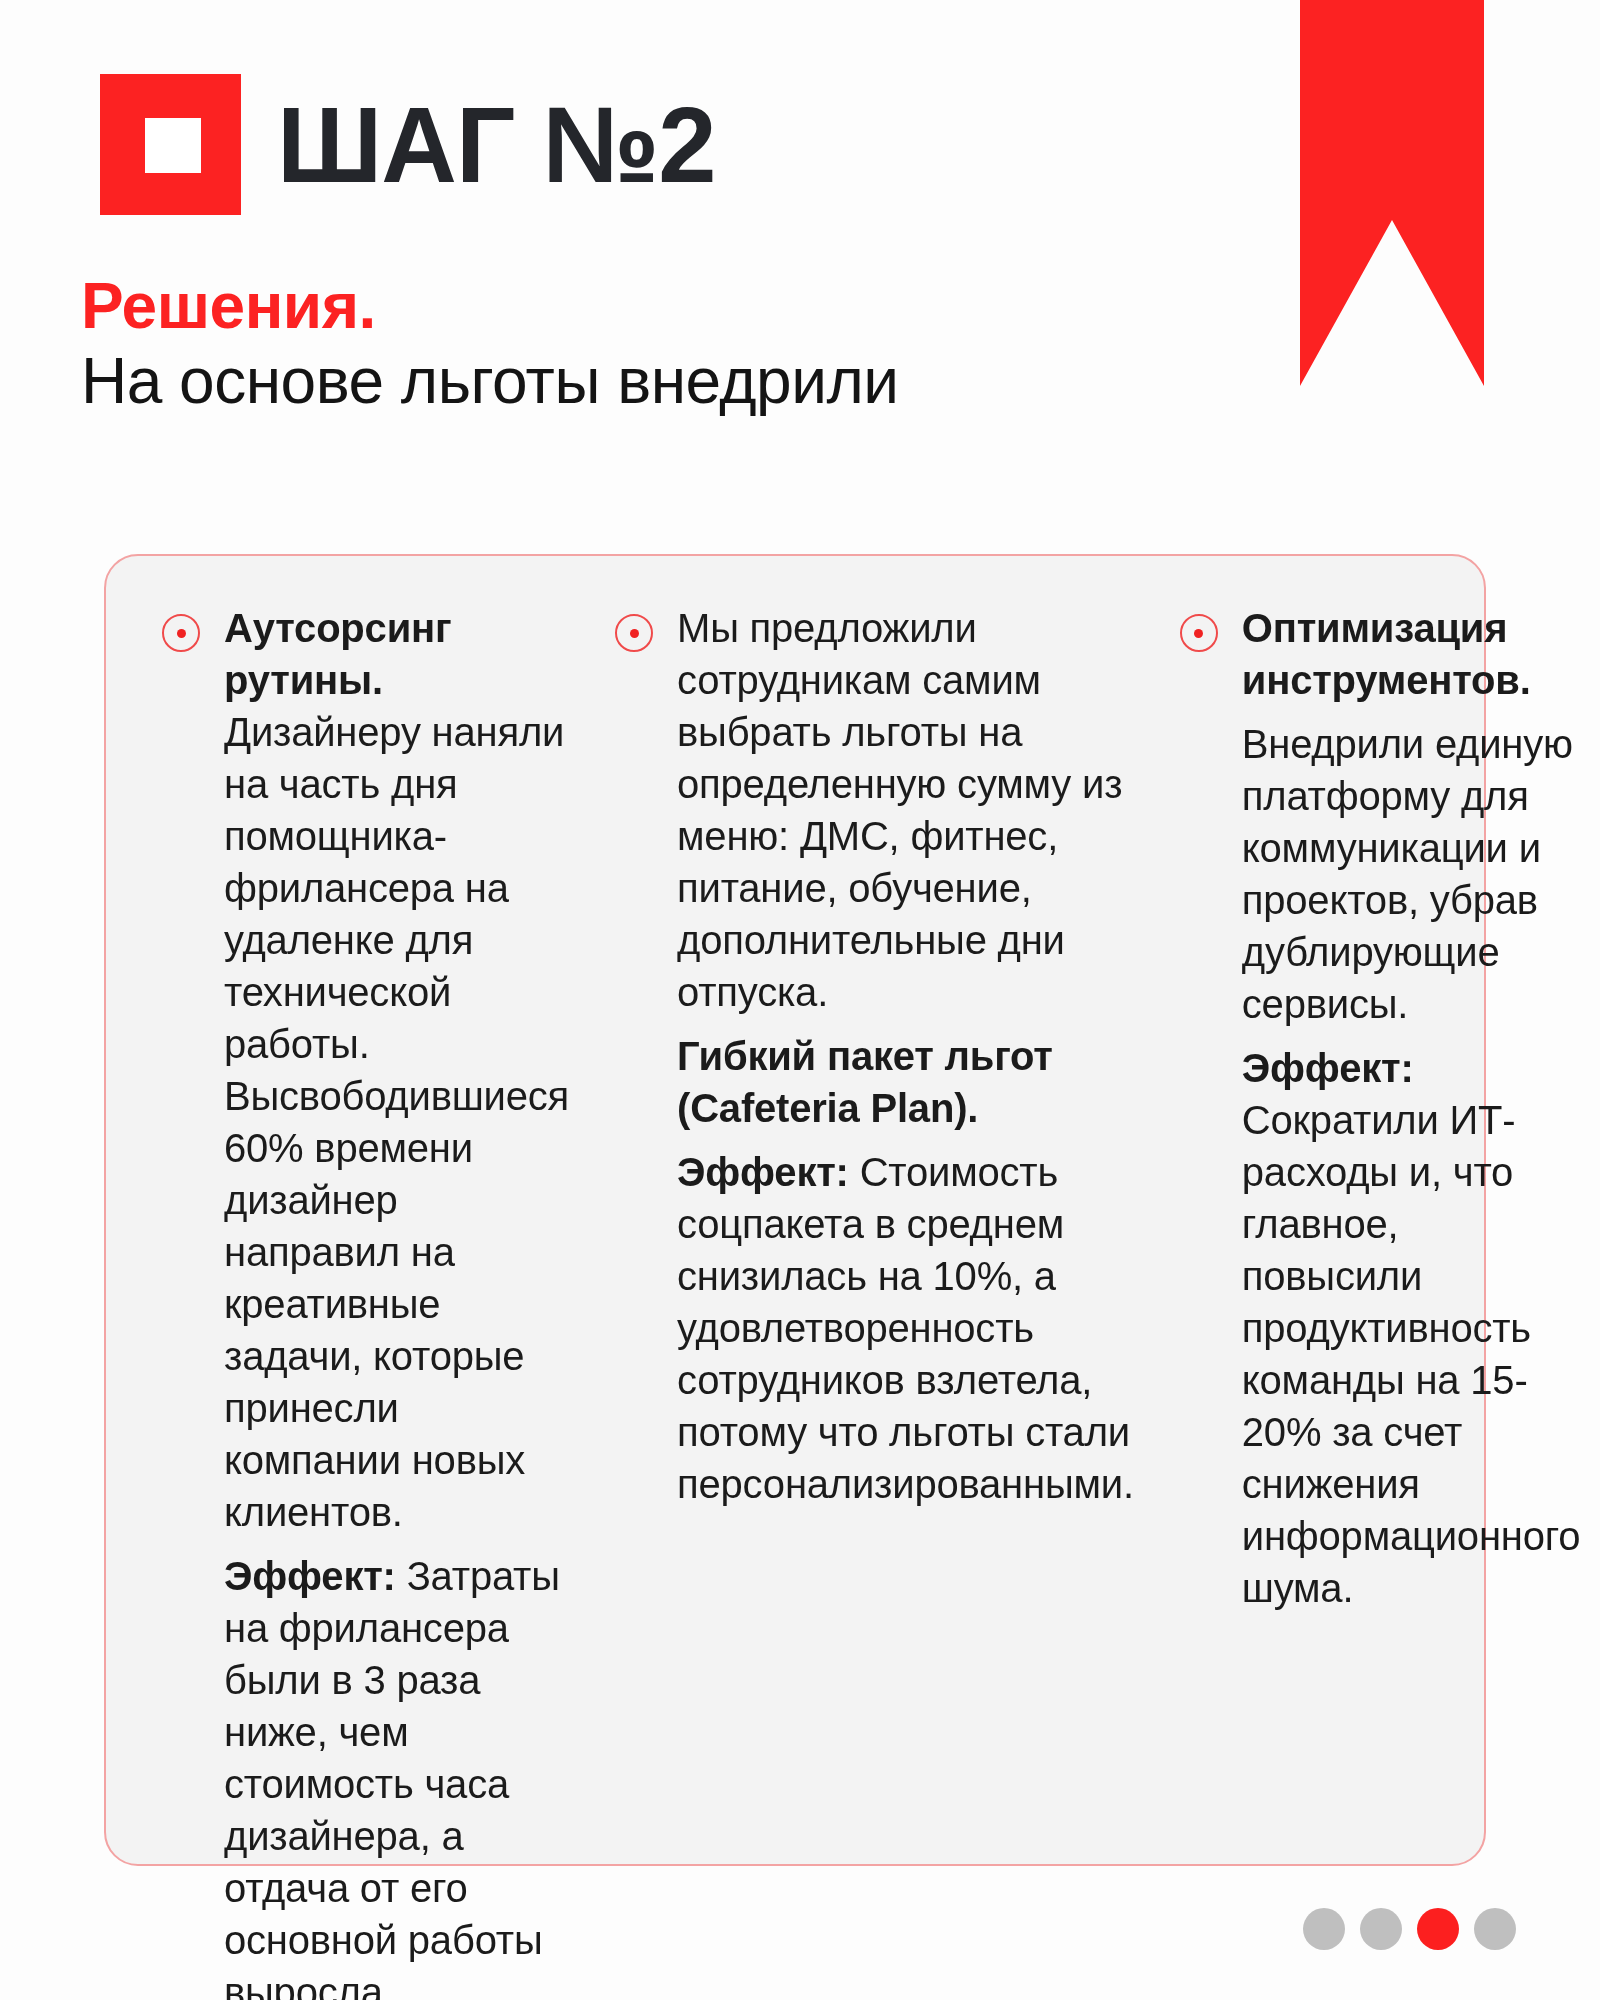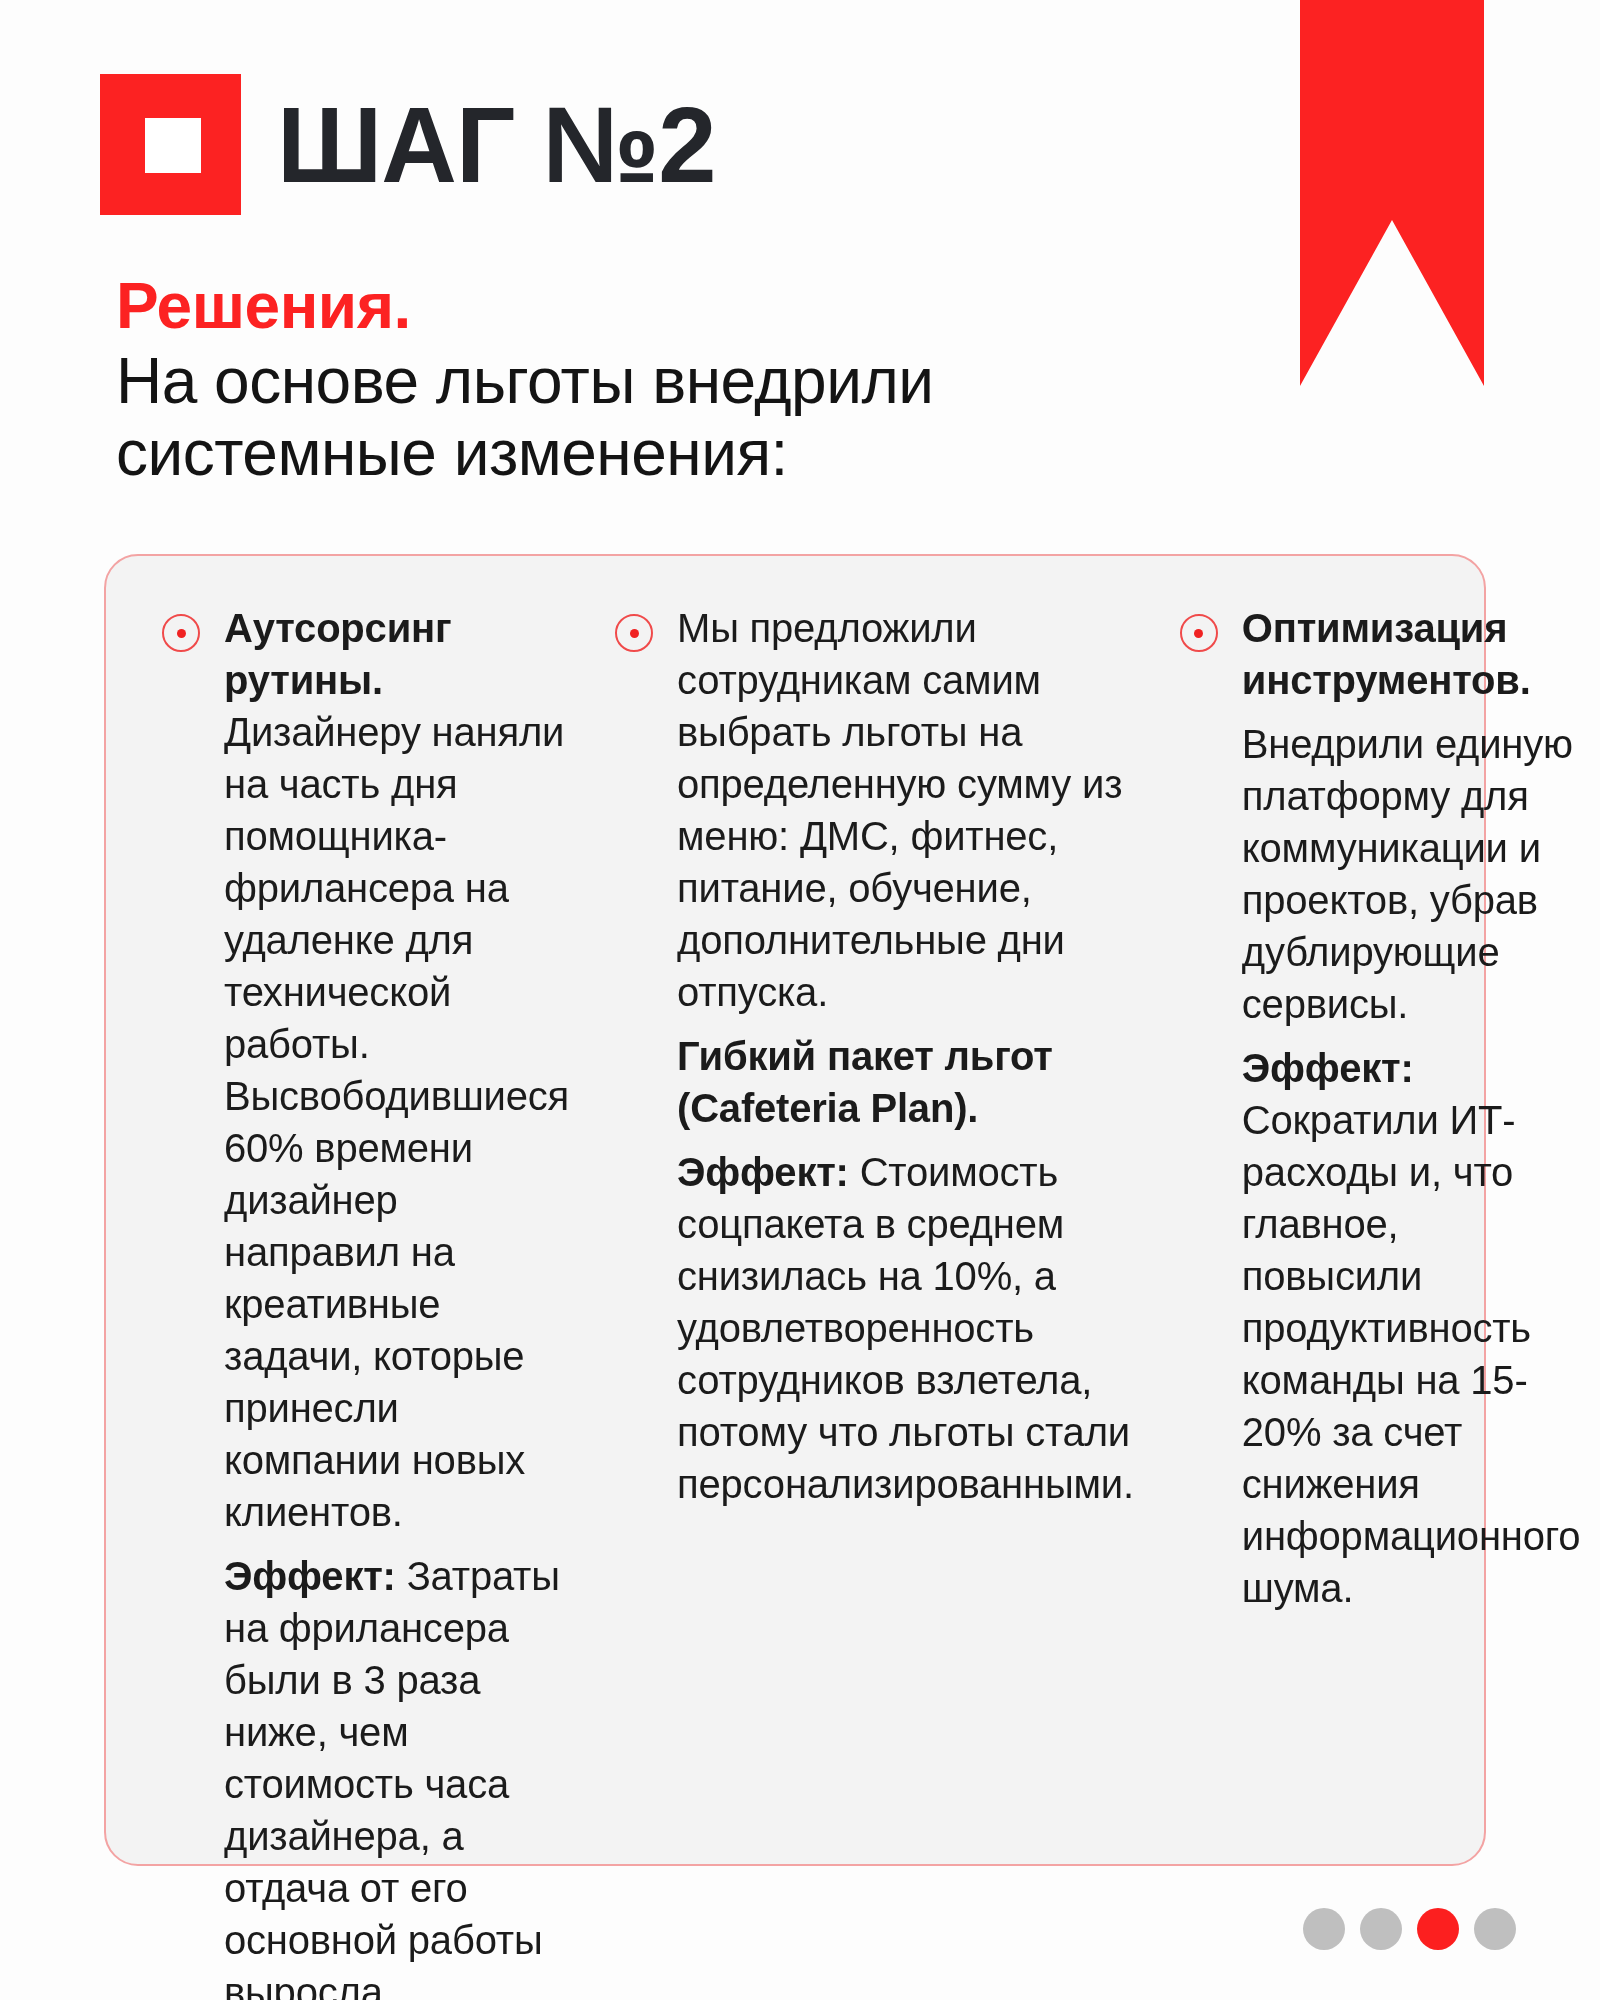--- a/index.html
+++ b/index.html
@@ -64,21 +64,21 @@
     color: #24262b;
     white-space: nowrap;
     transform: scaleX(0.97);
     transform-origin: left center;
   }
 
   
   .headline {
     position: absolute;
     top: 272px;
-    left: 116px;
+    left: 81px;
     width: 1120px;
   }
   .headline-accent {
     color: #fc2222;
     font-size: 64px;
     font-weight: 700;
     line-height: 1.08;
     letter-spacing: -0.5px;
   }
   .headline-main {
@@ -177,21 +177,20 @@
   <div class="logo-mark">
     <div class="inner"></div>
   </div>
   <div class="step-title">ШАГ №2</div>
 </div>
 
 <div class="headline">
   <div class="headline-accent">Решения.</div>
   <div class="headline-main">
     <span class="hl-line">На основе льготы внедрили</span>
-    <span class="hl-line">системные изменения:</span>
   </div>
 </div>
 
 <div class="card">
   <div class="bullet-list">
 
     <div class="bullet-item">
       <span class="bullet-icon"></span>
       <div class="bullet-body">
         <span class="para"><b>Аутсорсинг рутины.</b><span> Дизайнеру наняли на часть дня помощника-фрилансера на удаленке для технической работы. Высвободившиеся 60% времени дизайнер направил на креативные задачи, которые принесли компании новых клиентов.</span></span>

